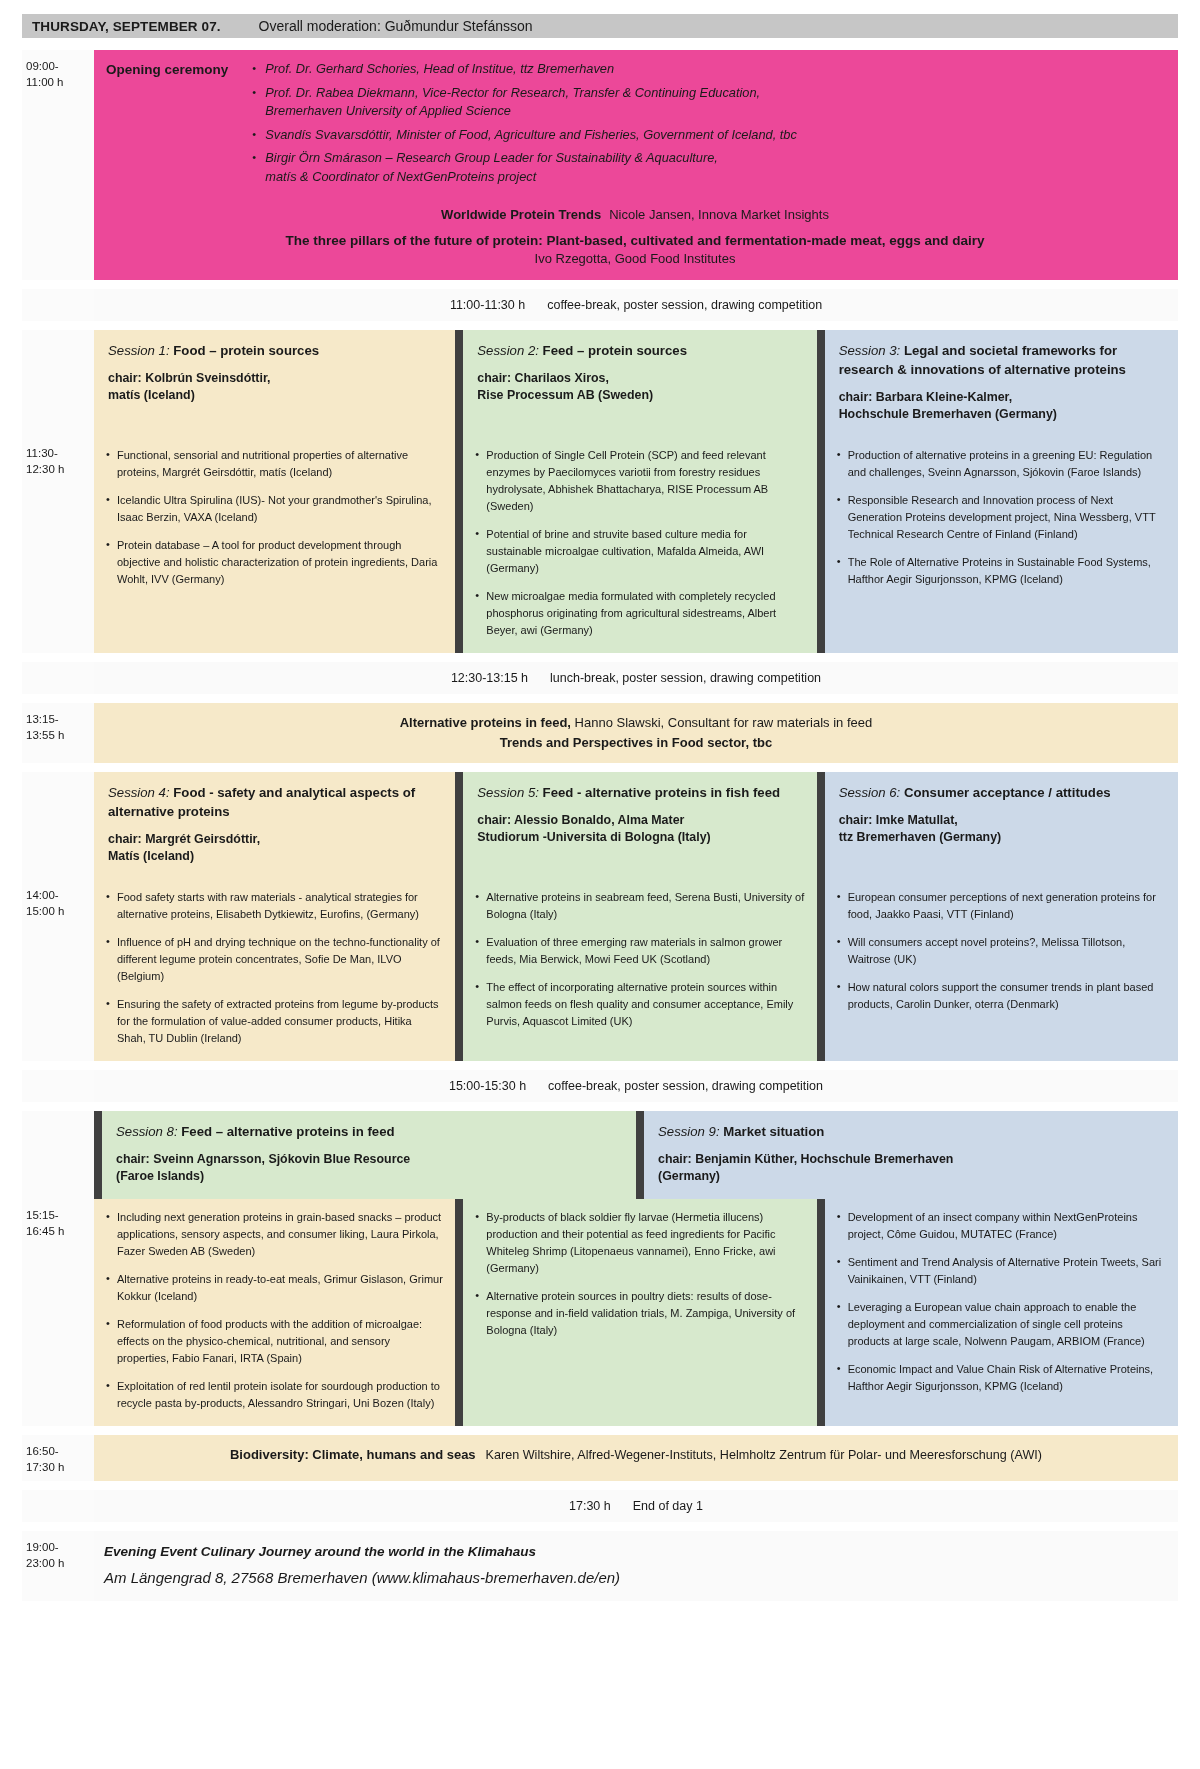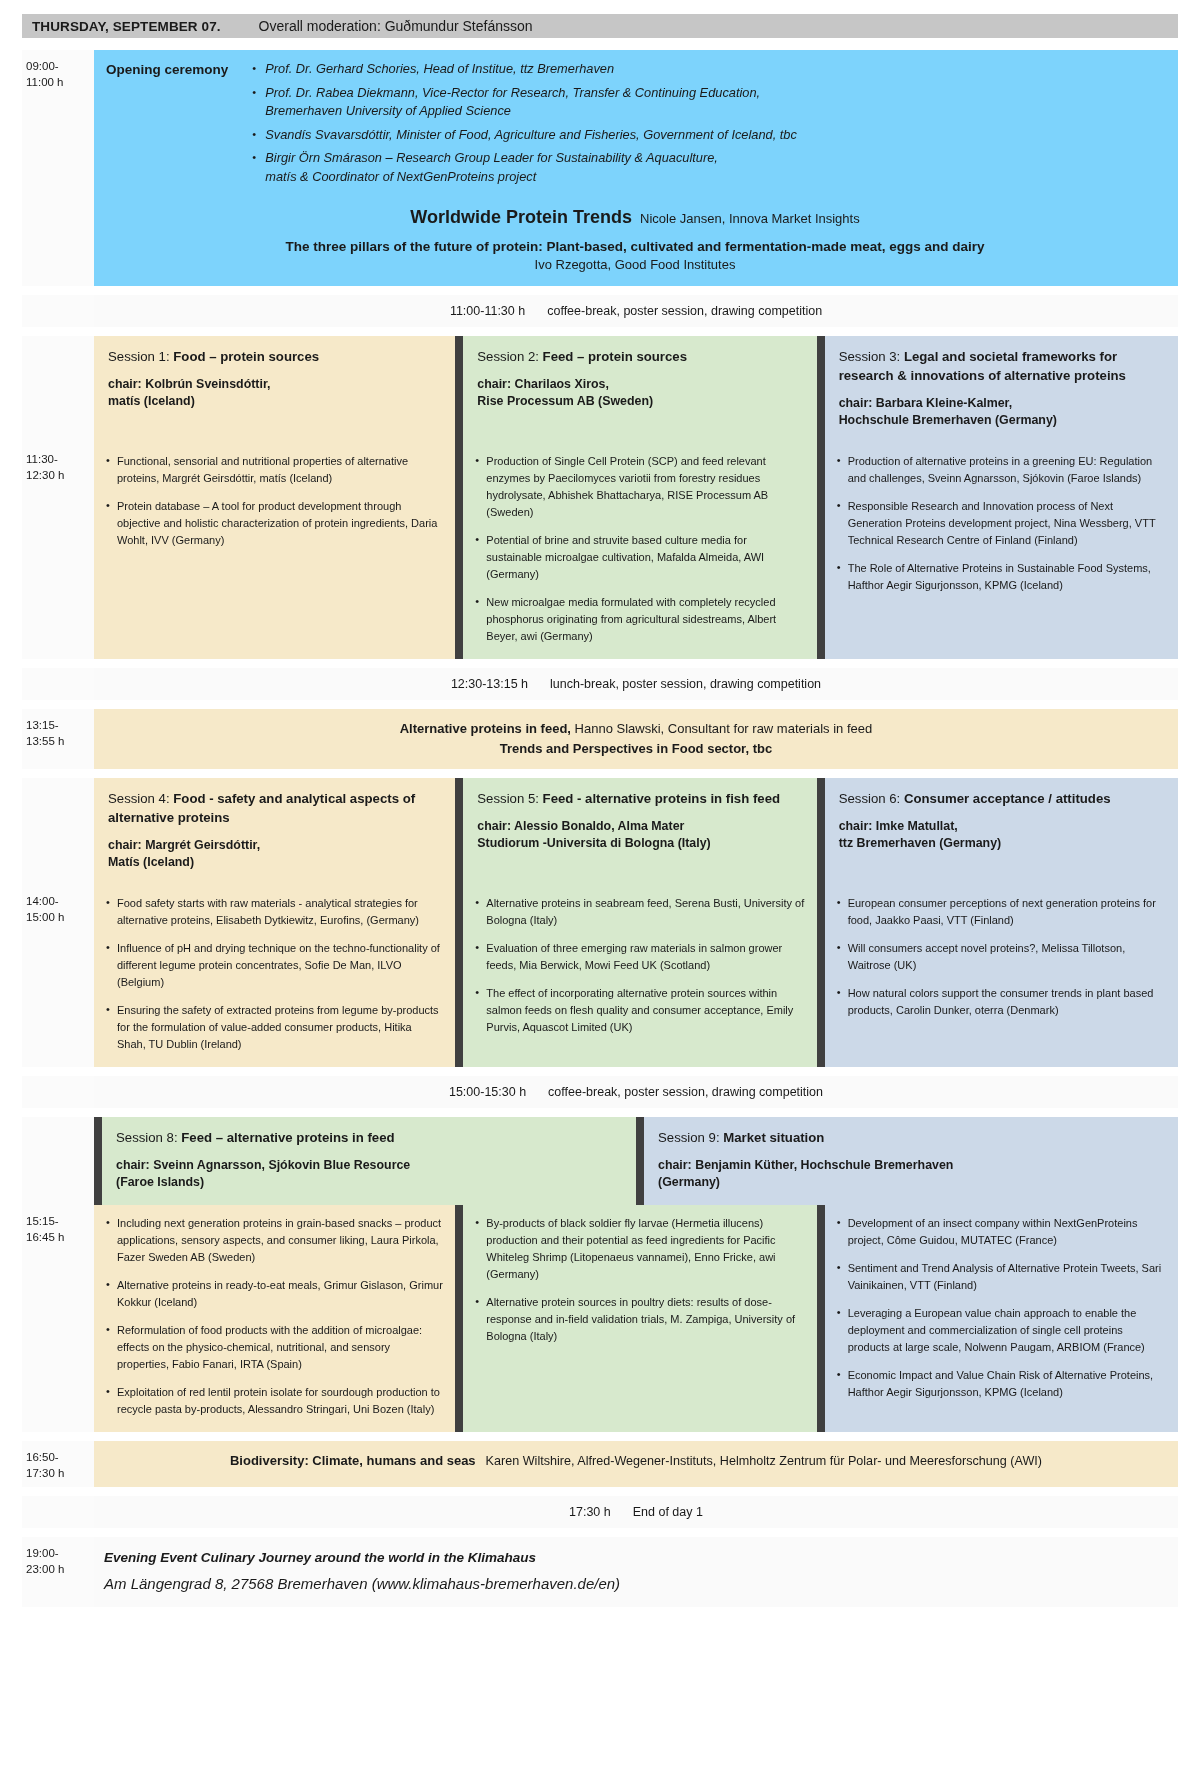--- a/index.html
+++ b/index.html
@@ -72,21 +72,21 @@
     background: #fafafa;
     text-align: center;
     padding: 9px 10px;
     font-size: 12.5px;
   }
   .break-row .bt { margin-right: 22px; }
 
   
   .opening {
     flex: 1 1 auto;
-    background: #7dd3fc;
+    background: #ec4899;
     padding: 10px 14px 14px 12px;
   }
   .opening-top { display: flex; align-items: flex-start; }
   .opening-title {
     font-weight: bold;
     font-size: 13.5px;
     white-space: nowrap;
     padding-top: 2px;
     margin-right: 24px;
   }
@@ -105,21 +105,21 @@
     left: 0; top: -1px;
     font-style: normal;
     font-size: 11px;
   }
   .opening-list li .l2 { display: block; }
   .keynote-1 {
     text-align: center;
     margin-top: 16px;
     font-size: 13px;
   }
-  .keynote-1 b { font-size: 18px; margin-top: 26px; }
+  .keynote-1 b { font-size: 13px; margin-top: 26px; }
   .keynote-1 .sp { display: inline-block; width: 8px; }
   .keynote-2 {
     text-align: center;
     margin-top: 11px;
     font-size: 13.5px;
     font-weight: bold;
   }
   .keynote-2 .sub {
     display: block;
     font-weight: normal;
@@ -137,21 +137,21 @@
   .col.c2 { background: #d7e9cd; }
   .col.c3 { background: #ccd9e8; }
   .col.c2, .col.c3 { border-left: 8px solid #404040; }
 
   .col-head { padding: 11px 14px 14px 14px; }
   .col-head .sess-line {
     font-size: 13.2px;
     line-height: 19px;
     margin-bottom: 10px;
   }
-  .col-head .sess-no { font-weight: 400; }
+  .col-head .sess-no { font-style: italic; font-weight: 400; }
   .col-head .sess-title { font-weight: bold; }
   .col-head .chair {
     font-size: 12.4px;
     line-height: 17px;
     font-weight: bold;
   }
   .col-head .chair .l2 { display: block; }
 
   .col-body { padding: 10px 12px 14px 12px; }
   .col-body ul { list-style: none; margin: 0; padding: 0; }
@@ -299,20 +299,21 @@
   <div class="row">
     <div class="time-cell">
       <div>11:30-</div>
       <div>12:30 h</div>
     </div>
     <div class="cols">
       <div class="col c1">
         <div class="col-body">
           <ul>
             <li>Functional, sensorial and nutritional properties of alternative proteins, Margrét Geirsdóttir, matís (Iceland)</li>
+            <li>Icelandic Ultra Spirulina (IUS)- Not your grandmother's Spirulina, Isaac Berzin, VAXA (Iceland)</li>
             <li>Protein database – A tool for product development through objective and holistic characterization of protein ingredients, Daria Wohlt, IVV (Germany)</li>
           </ul>
         </div>
       </div>
       <div class="col c2">
         <div class="col-body">
           <ul>
             <li>Production of Single Cell Protein (SCP) and feed relevant enzymes by Paecilomyces variotii from forestry residues hydrolysate, Abhishek Bhattacharya, RISE Processum AB (Sweden)</li>
             <li>Potential of brine and struvite based culture media for sustainable microalgae cultivation, Mafalda Almeida, AWI (Germany)</li>
             <li>New microalgae media formulated with completely recycled phosphorus originating from agricultural sidestreams, Albert Beyer, awi (Germany)</li>

